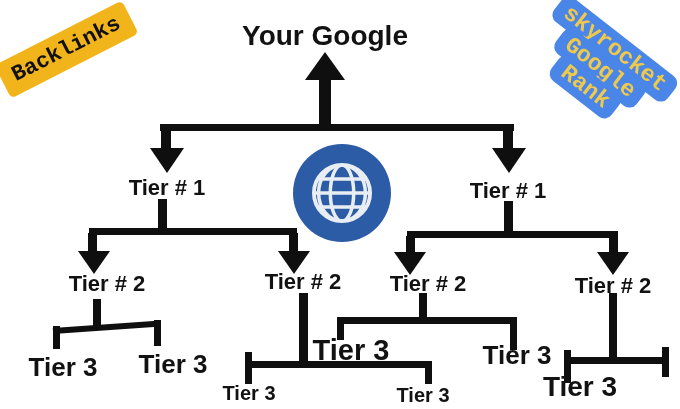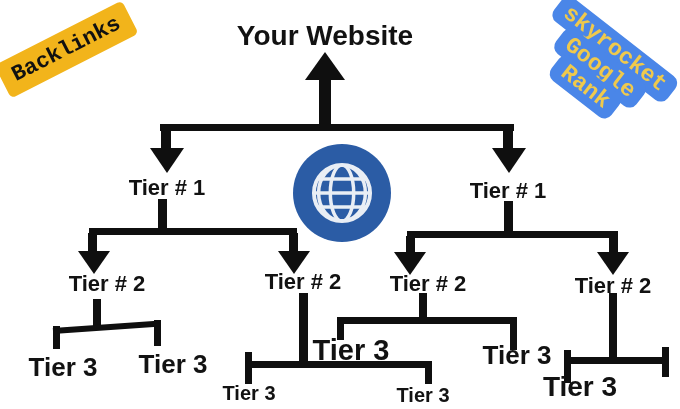--- a/index.html
+++ b/index.html
@@ -48,21 +48,21 @@
 <div id="canvas">
 
   <div class="backlinks-badge">Backlinks</div>
 
   <div class="sky-badge">
     <div class="sky-line">skyrocket</div>
     <div class="sky-line">Google</div>
     <div class="sky-line">Rank</div>
   </div>
 
-  <div class="lbl root-lbl" style="left:325px;top:20px;">Your Website</div>
+  <div class="lbl root-lbl" style="left:325px;top:20px;">Your Google</div>
 
   <div class="ah-up" style="left:305px;top:52px;"></div>
   <div class="line" style="left:319px;top:78px;width:12px;height:48px;"></div>
 
   <div class="line" style="left:160px;top:124px;width:354px;height:7px;"></div>
 
   <div class="line" style="left:161px;top:126px;width:10px;height:24px;"></div>
   <div class="ah-down" style="left:150px;top:148px;"></div>
   <div class="line" style="left:503px;top:126px;width:10px;height:24px;"></div>
   <div class="ah-down" style="left:492px;top:148px;"></div>

